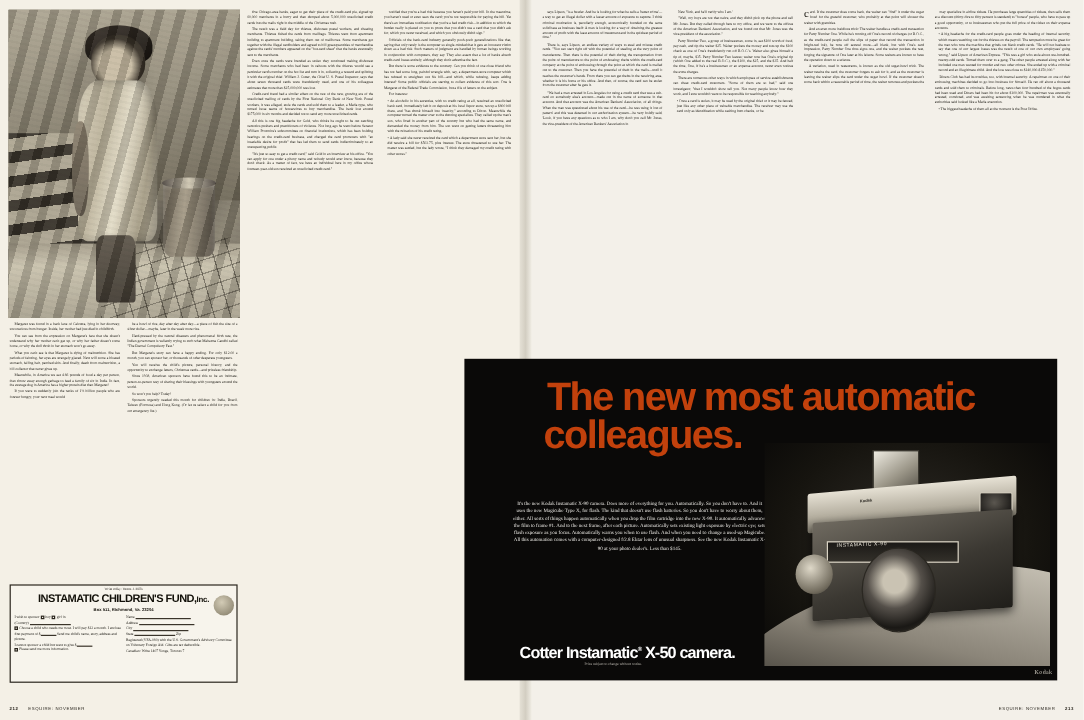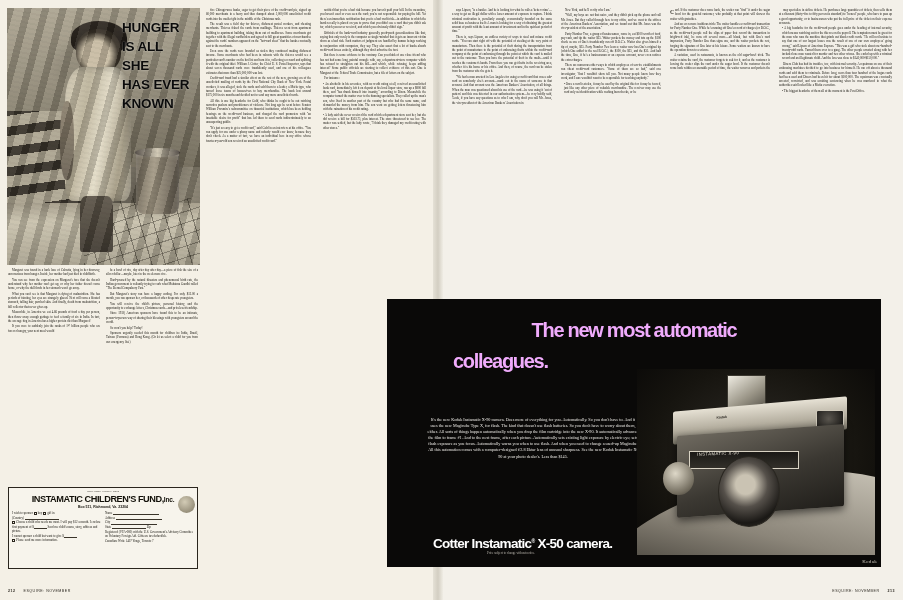--- a/index.html
+++ b/index.html
@@ -213,24 +213,24 @@
     position: absolute;
     left: 387px; top: 299px; width: 494px; height: 268px;
     background: #0a0908;
     overflow: hidden;
   }
   .kodak-head {
     position:absolute; left:0; right:0; top:16px;
     text-align:center;
     font-family:"Liberation Sans", sans-serif;
     font-weight:bold;
-    font-size:20px;
+    font-size:33px;
     line-height:31px;
     letter-spacing:-1.3px;
-    color:#f0abfc;
+    color:#c2410c;
   }
   .kodak-head .l2 { display:block; text-align:left; padding-left:66px; }
   .kodak-copy {
     position:absolute; left:40px; top:118px; width:212px;
     text-align:center;
     font-family:"Liberation Serif", serif;
     font-size:4.2px; line-height:6.1px;
     color:#f0eee9;
   }
   .kodak-logo {
@@ -349,27 +349,20 @@
       <div class="figure-hair"></div>
       <div class="figure-head"></div>
       <div class="figure-dress"></div>
       <div class="figure-arm"></div>
       <div class="figure-legs"></div>
       <div class="bucket"></div>
     </div>
     <div class="photo-grain"></div>
   </div>
 
-  <div class="headline" id="headline">
-      <span>HUNGER</span>
-      <span>IS ALL</span>
-      <span>SHE</span>
-      <span>HAS EVER</span>
-      <span>KNOWN</span>
-    </div>
 
   <div class="col" id="lcol1">
       <p>five Chicago-area banks, eager to get their piece of the credit-card pie, signed up 60,000 merchants in a hurry and then dumped about 5,000,000 unsolicited credit cards into the mails right in the middle of the Christmas rush.</p>
       <p>The result was a field day for thieves, dishonest postal workers, and cheating merchants. Thieves fished the cards from mailbags. Thieves went from apartment building to apartment building, taking them out of mailboxes. Some merchants got together with the illegal cardholders and agreed to bill great quantities of merchandise against the cards' numbers appeared on the "hot-card sheet" that the banks eventually sent to the merchants.</p>
       <p>Even once the cards were branded as stolen they continued making dishonest income. Some merchants who had been in cahoots with the thieves would see a particular card's number on the hot list and turn it in, collecting a reward and splitting it with the original thief. William J. Cotter, the Chief U. S. Postal Inspector, says that about seven thousand cards were fraudulently used, and one of his colleagues estimates that more than $25,000,000 was lost.</p>
       <p>Credit-card fraud had a similar effect on the rest of the new, growing era of the unsolicited mailing of cards by the First National City Bank of New York. Postal workers, it was alleged, stole the cards and sold them to a leader, a Mafia type, who turned loose teams of housewives to buy merchandise. The bank lost around $175,000 in six months and decided not to send any more unsolicited cards.</p>
       <p>All this is one big headache for Gold, who thinks he ought to be out catching narcotics pushers and practitioners of violence. Not long ago he went before Senator William Proxmire's subcommittee on financial institutions, which has been holding hearings on the credit-card business, and charged the card promoters with "an insatiable desire for profit" that has led them to send cards indiscriminately to an unsuspecting public.</p>
       <p>"It's just so easy to get a credit card," said Gold in an interview at his office. "You can apply for one under a phony name and nobody would ever know, because they don't check. As a matter of fact, we have an individual here in my office whose fourteen-year-old son received an unsolicited credit card."</p>
     </div>
   <div class="col" id="lcol2">

